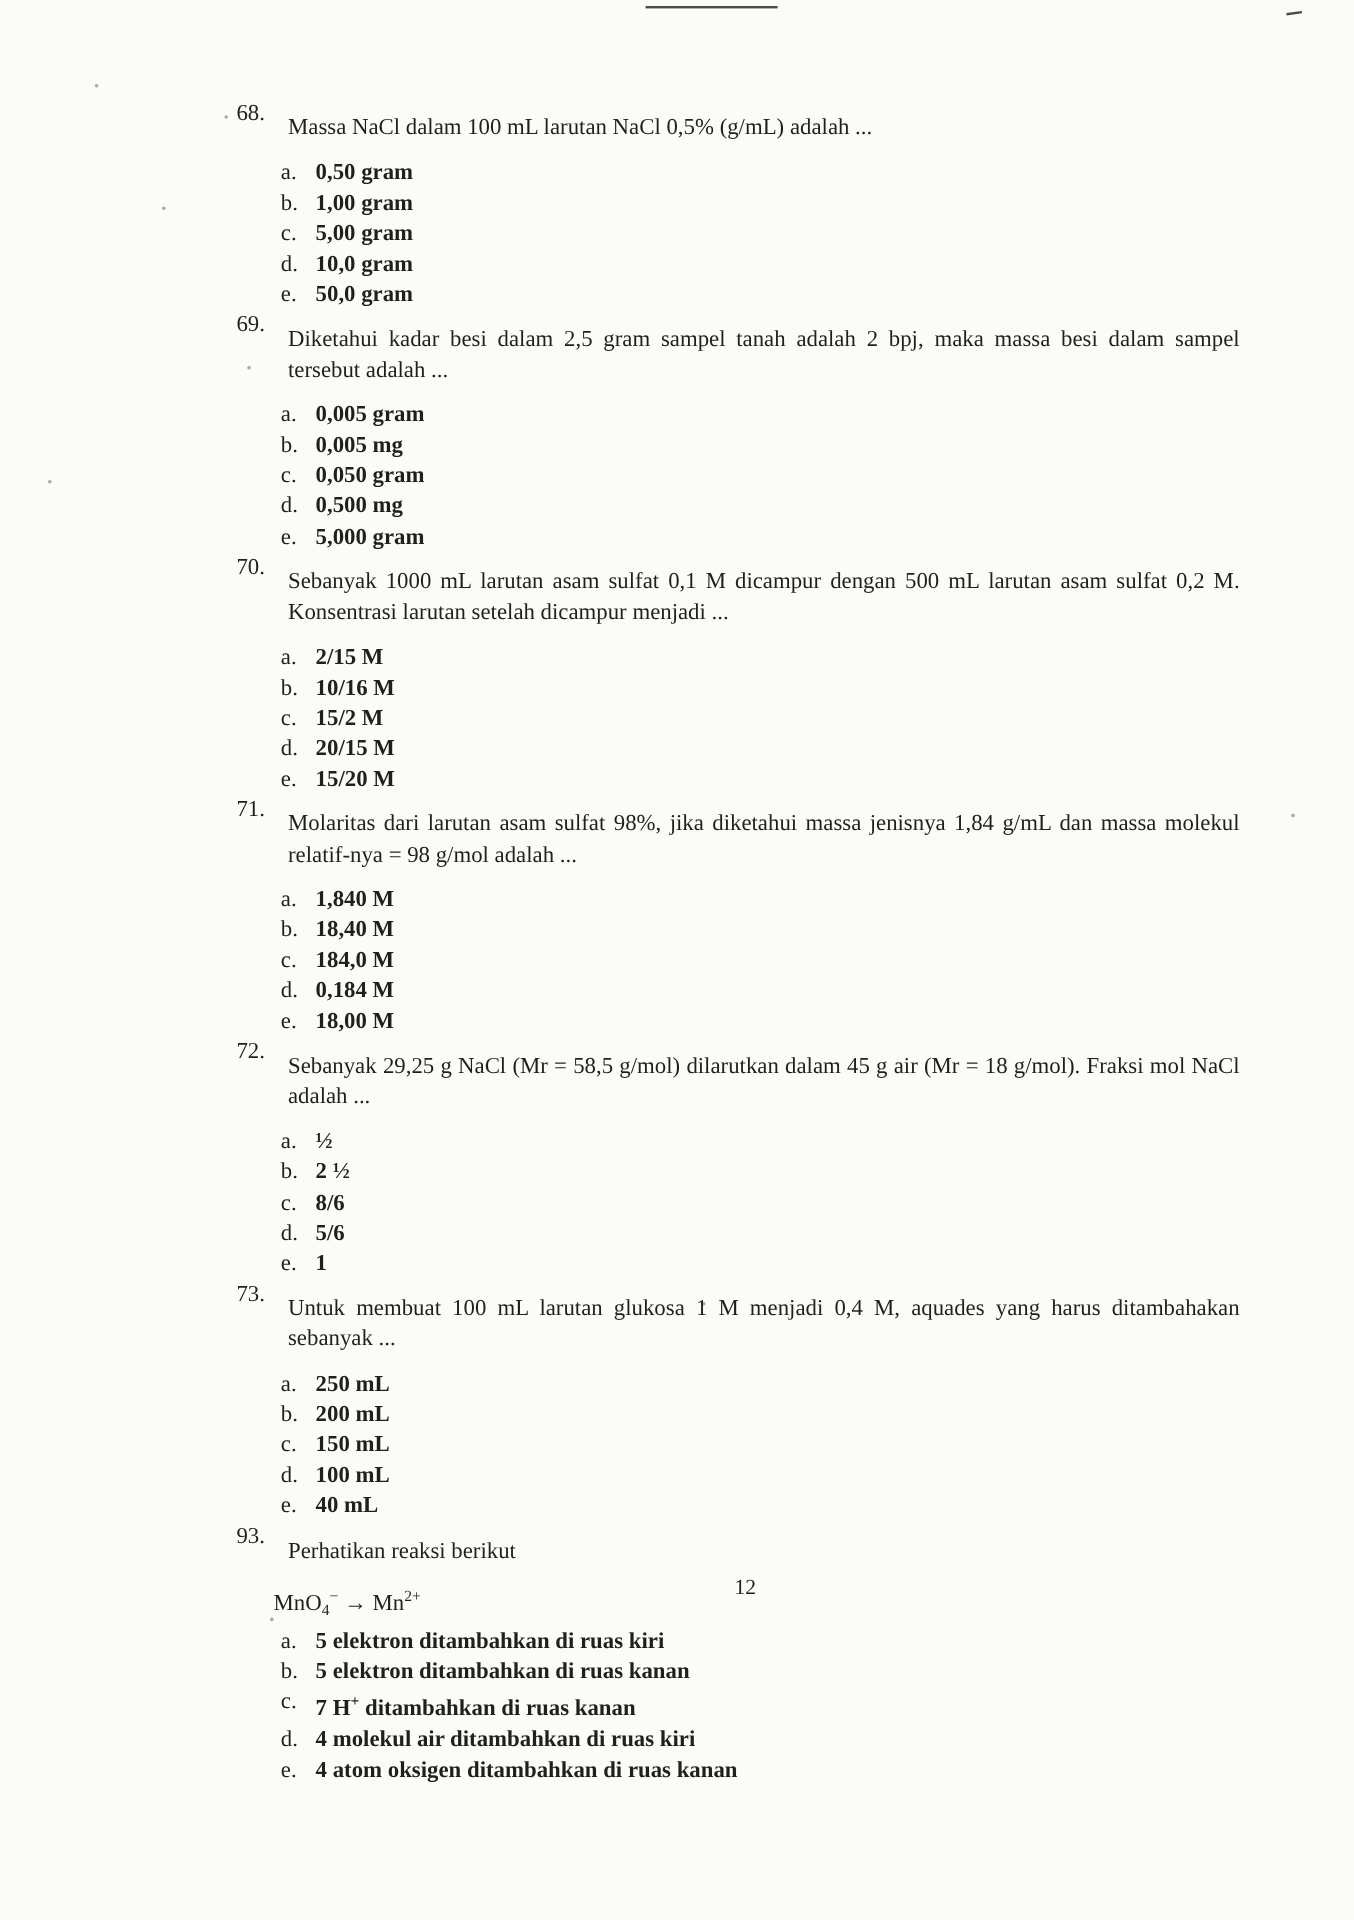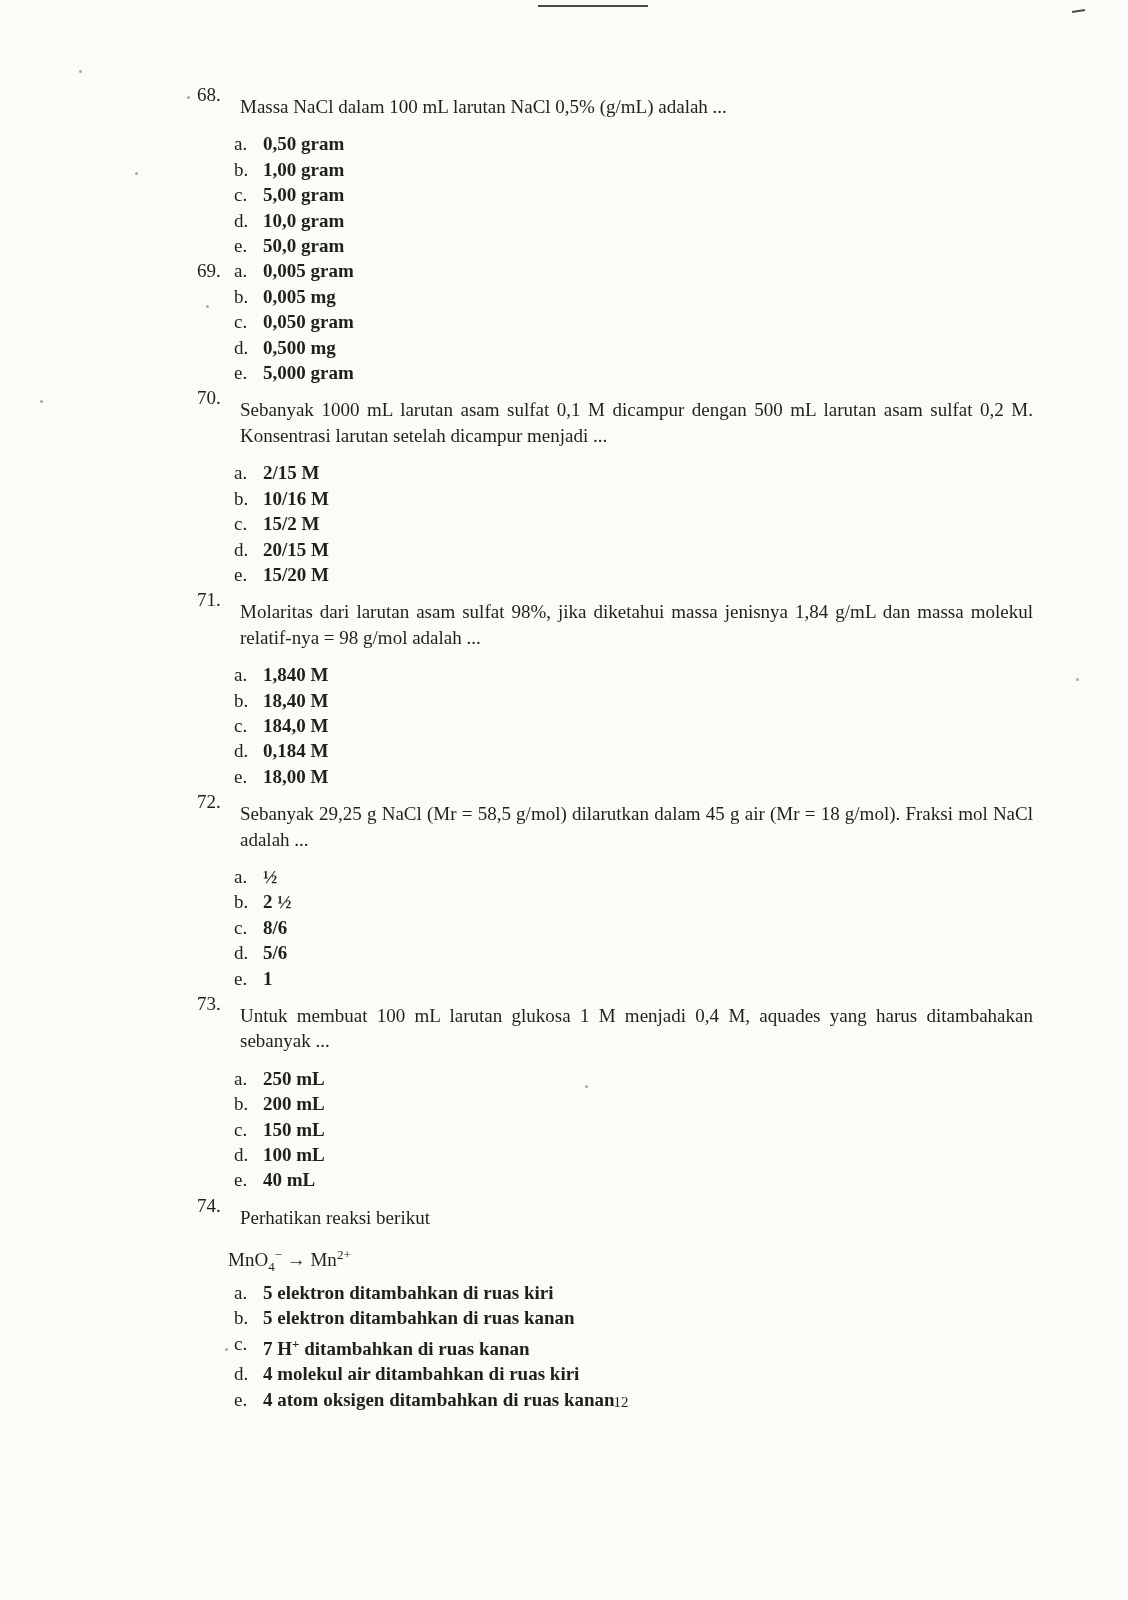--- a/index.html
+++ b/index.html
@@ -19,22 +19,22 @@
   .qn { width: 31px; flex-shrink: 0; }
   .qb { flex: 1; min-width: 0; }
   .qt, .qc { margin: 12px; text-align: justify; }
   .qnote, .qf { margin: 0; }
   .op { display: flex; padding-left: 6px; }
   .ol { width: 29px; flex-shrink: 0; }
   .ot { flex: 1; font-weight: bold; }
   sub { font-size: 13px; }
   sup { font-size: 13px; }
   .page-number {
-    position: absolute; top: 1394px; left: 197px; width: 848px;
-    text-align: center; font-size: 15px;
+    position: absolute; top: 1312px; left: 197px; width: 848px;
+    text-align: center; font-size: 18px;
   }
   .artifact-line {
     position: absolute; background: #4b4a47; height: 2px;
   }
   .al1 { left: 538px; top: 5px; width: 110px; }
   .al2 { left: 1072px; top: 10px; width: 13px; transform: rotate(-8deg); }
   .speck {
     position: absolute; width: 3px; height: 3px; border-radius: 50%;
     background: rgba(70, 68, 64, 0.45);
   }
@@ -80,20 +80,21 @@
         <div class="op">
           <span class="ol">e.</span>
           <span class="ot">50,0 gram</span>
         </div>
       </div>
     </div>
 
     <div class="q">
       <span class="qn">69.</span>
       <div class="qb">
+        <p class="qt">Diketahui kadar besi dalam 2,5 gram sampel tanah adalah 2 bpj, maka massa besi dalam sampel tersebut adalah ...</p>
         <div class="op">
           <span class="ol">a.</span>
           <span class="ot">0,005 gram</span>
         </div>
         <div class="op">
           <span class="ol">b.</span>
           <span class="ot">0,005 mg</span>
         </div>
         <div class="op">
           <span class="ol">c.</span>
@@ -212,21 +213,21 @@
           <span class="ot">100 mL</span>
         </div>
         <div class="op">
           <span class="ol">e.</span>
           <span class="ot">40 mL</span>
         </div>
       </div>
     </div>
 
     <div class="q">
-      <span class="qn">74.</span>
+      <span class="qn">93.</span>
       <div class="qb">
         <p class="qt">Perhatikan reaksi berikut</p>
         <p class="qf"><span>MnO</span><sub>4</sub><sup>−</sup><span> → </span><span>Mn</span><sup>2+</sup></p>
         <div class="op">
           <span class="ol">a.</span>
           <span class="ot">5 elektron ditambahkan di ruas kiri</span>
         </div>
         <div class="op">
           <span class="ol">b.</span>
           <span class="ot">5 elektron ditambahkan di ruas kanan</span>

